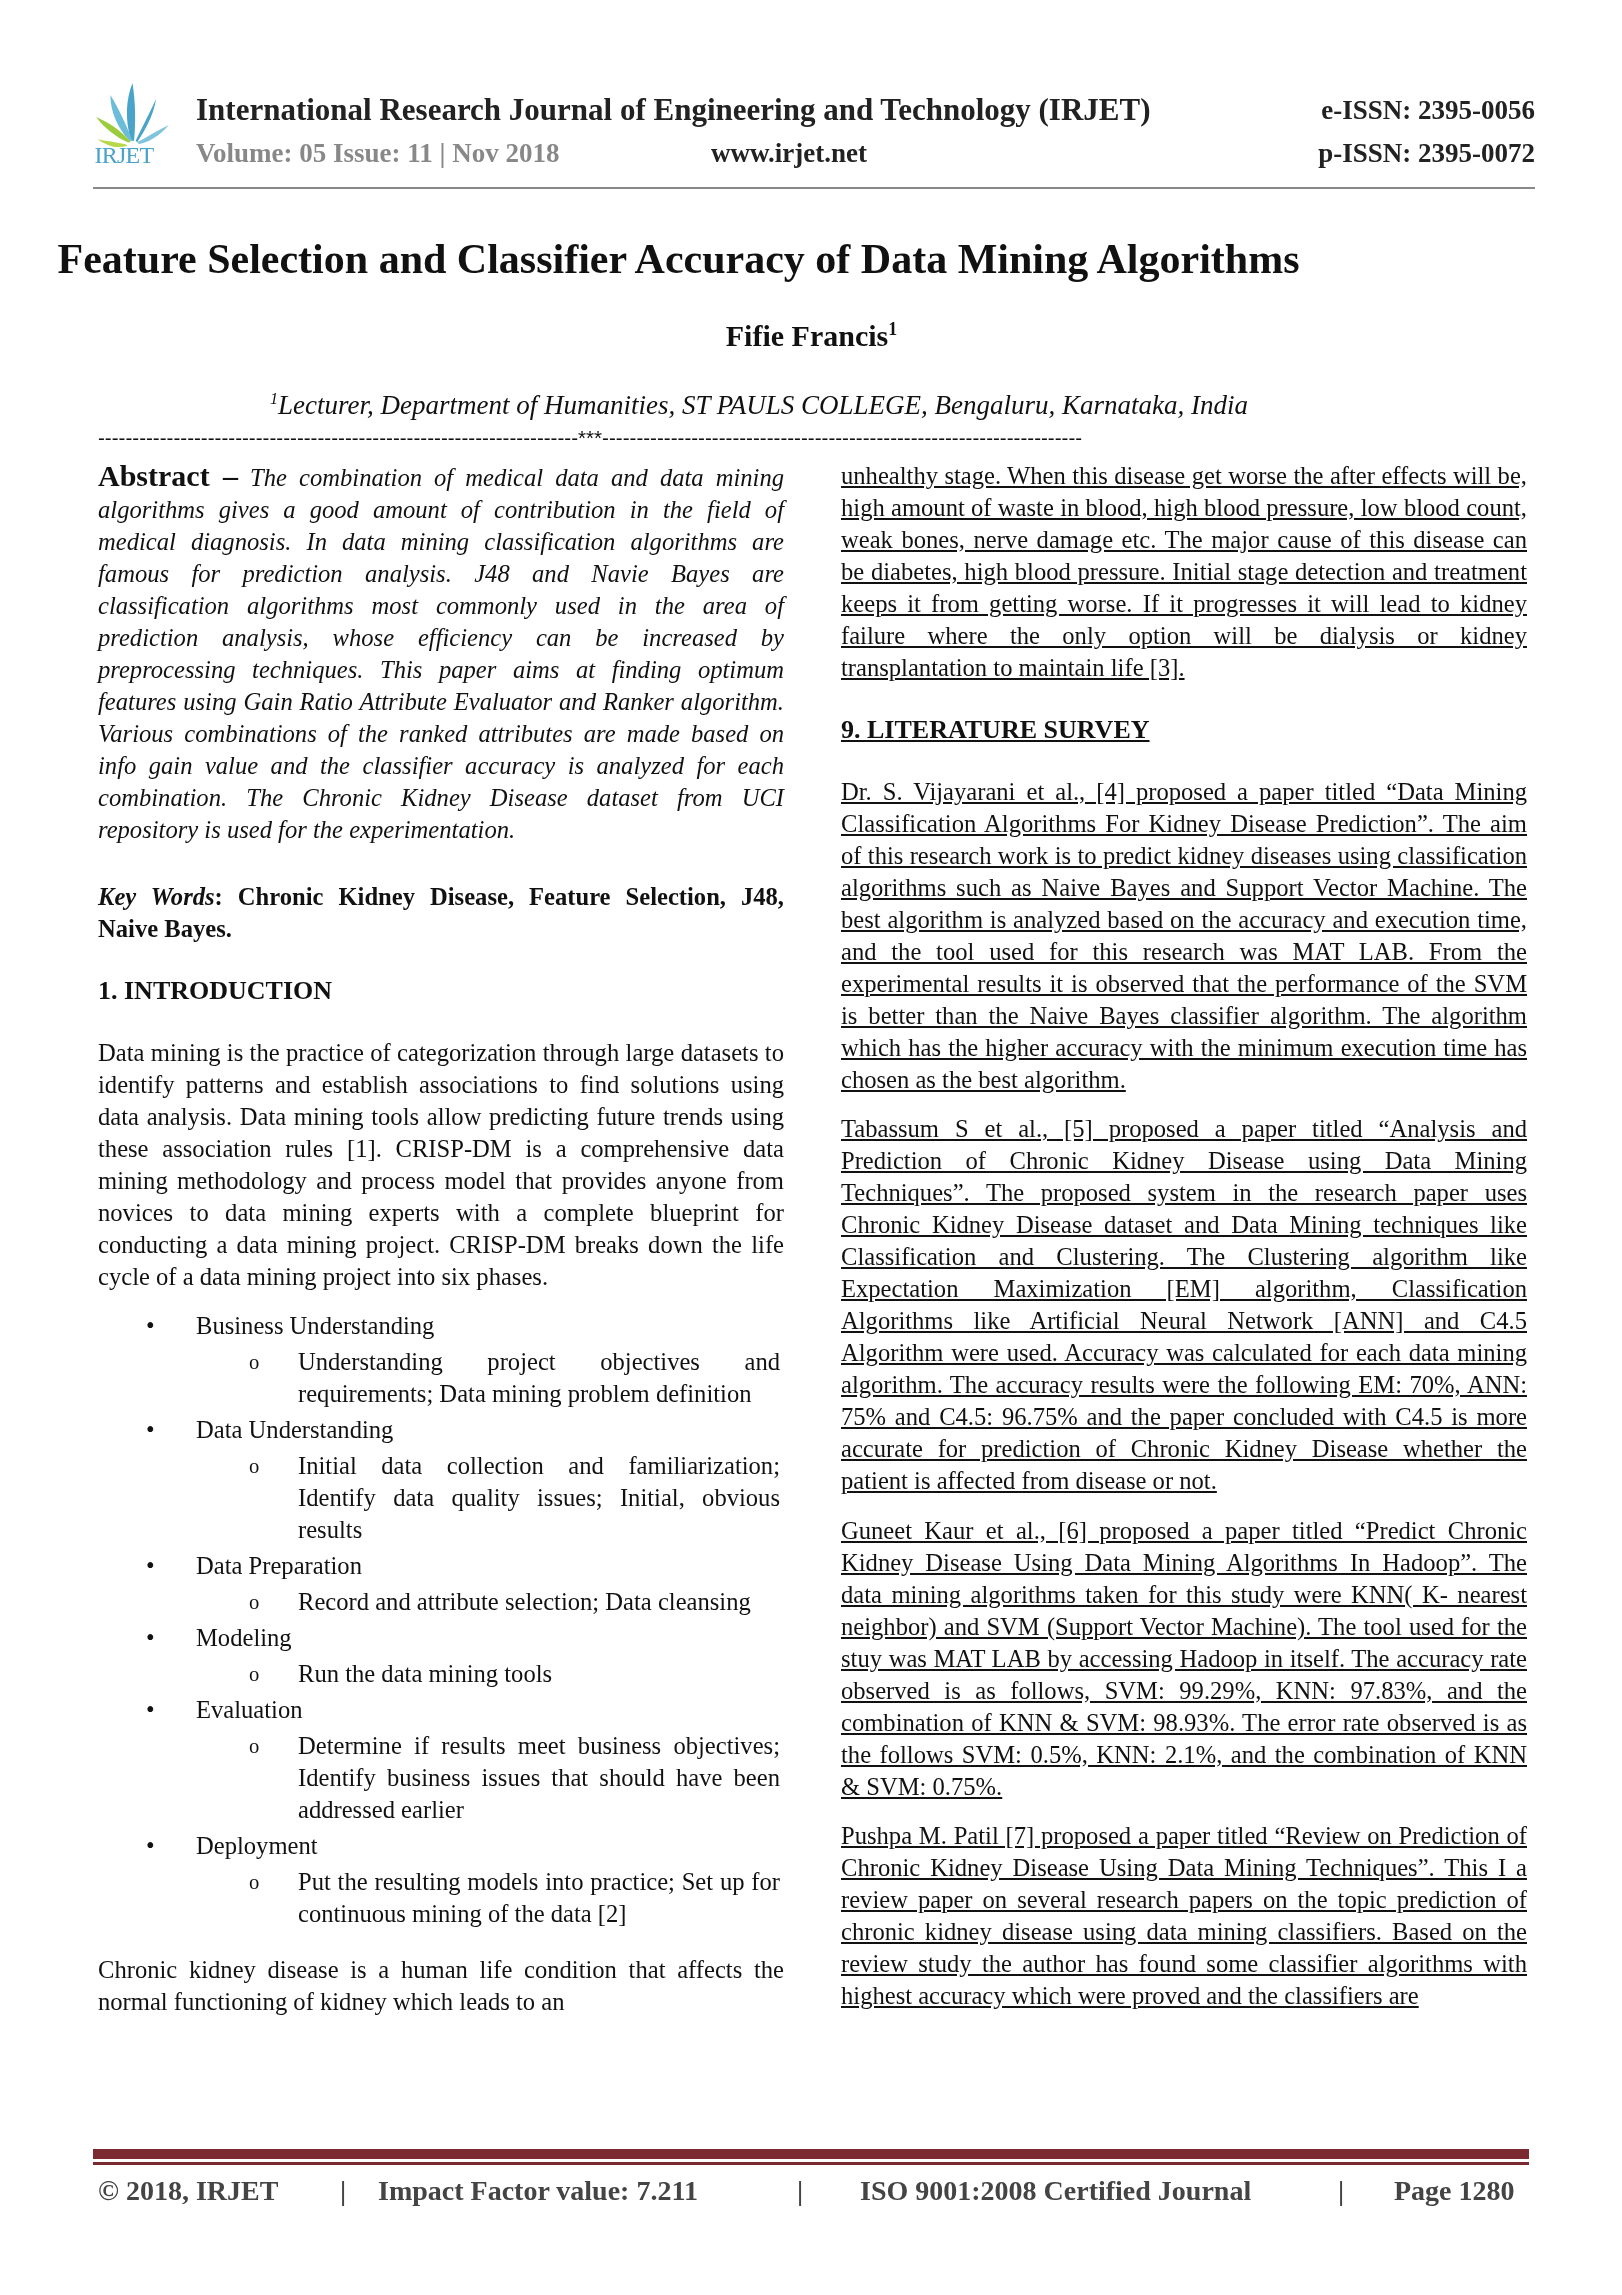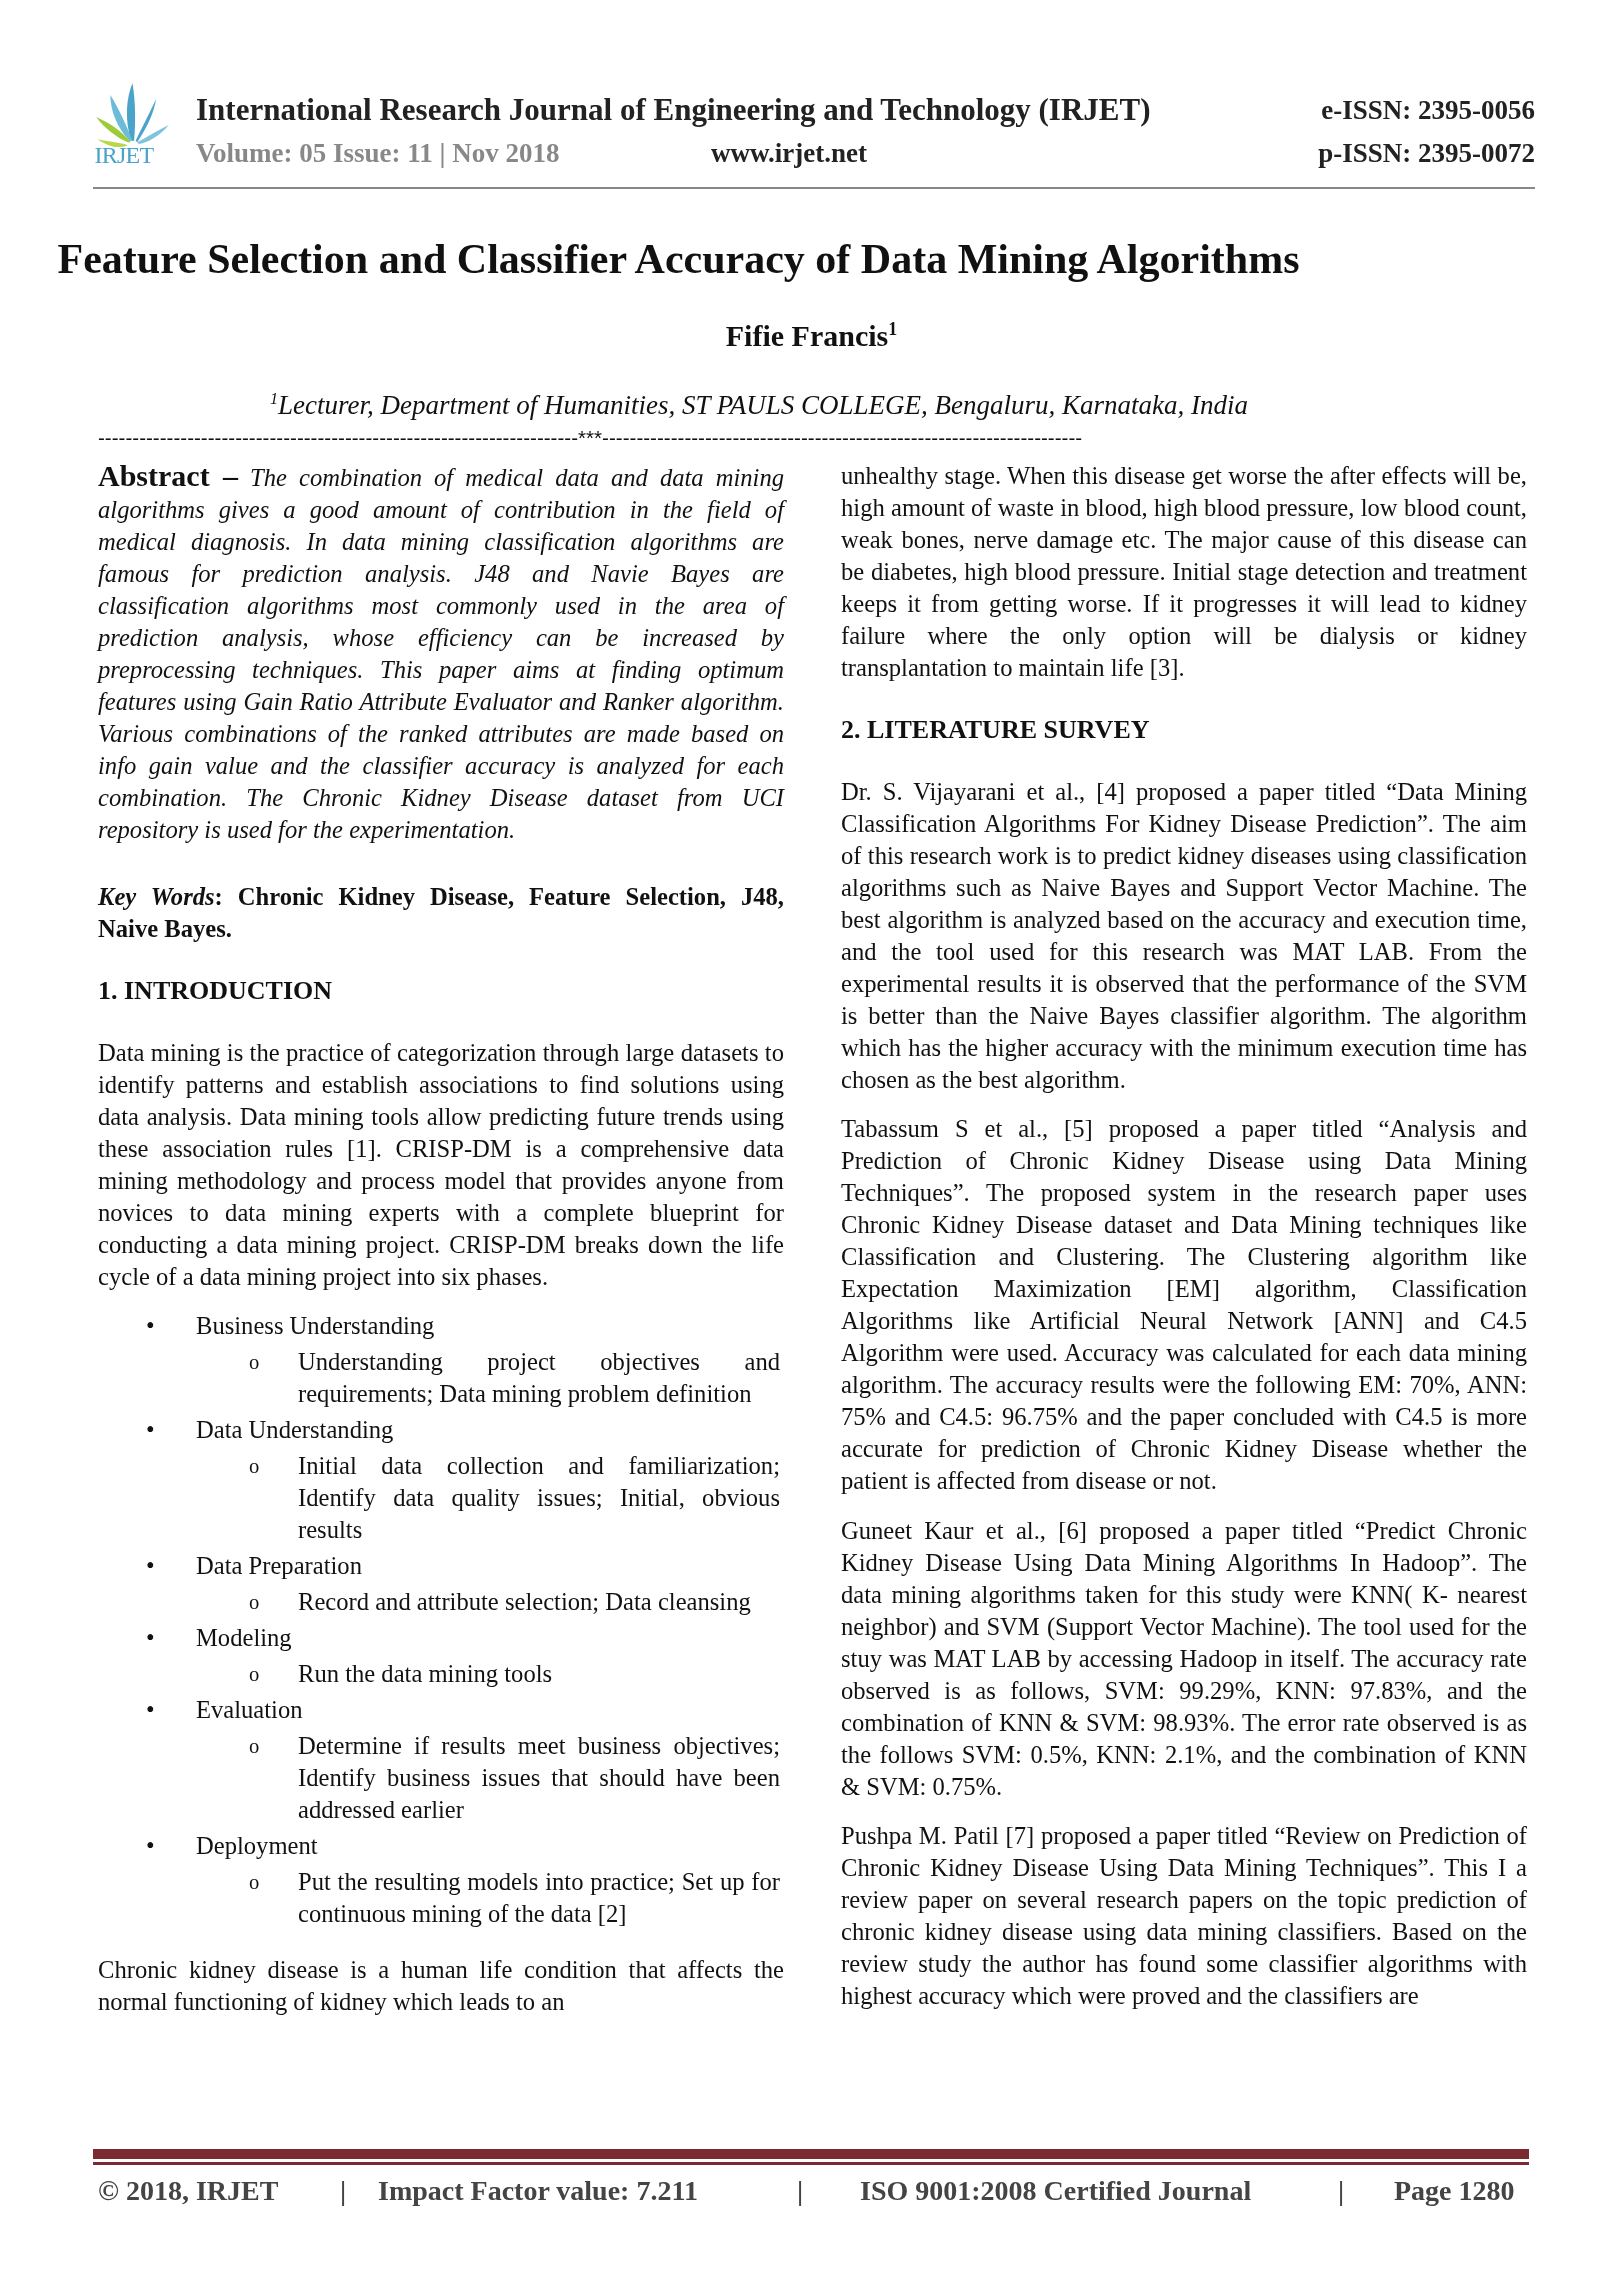--- a/index.html
+++ b/index.html
@@ -18,21 +18,21 @@
   .header-rule { position: absolute; left: 93px; top: 187px; width: 1442px; height: 2.4px; background: #888; }
 
   .paper-title { position: absolute; left: 0; width: 1357px; top: 235px; text-align: center; font-size: 42px; font-weight: bold; }
   .author { position: absolute; left: 0; width: 1623px; top: 319px; text-align: center; font-size: 30px; font-weight: bold; }
   .author sup, .affil sup { font-size: 0.6em; }
   .affil { position: absolute; left: 0; width: 1518px; top: 390px; text-align: center; font-size: 27px; font-style: italic; }
   .dash-line { position: absolute; left: 98px; width: 1426px; top: 426px; font-size: 20.6px; white-space: nowrap; overflow: hidden; letter-spacing: 0px; font-family: "Liberation Sans", sans-serif; }
 
   .col { position: absolute; top: 460px; width: 686px; font-size: 24.6px; line-height: 32px; text-align: justify; }
   .col-left { left: 98px; }
-  .col-right { left: 841px; }
+  .col-right { left: 841px; text-decoration: underline; }
   .col p { margin: 0 0 17.4px 0; }
   .abstract-head { font-size: 30px; font-weight: bold; font-style: normal; }
   .italic { font-style: italic; }
   .kw-label { font-weight: bold; font-style: italic; }
   .kw-val { font-weight: bold; }
   .section-head { font-size: 26px; font-weight: bold; margin: 30px 0 30px 0 !important; }
   ul.l1 { list-style: none; margin: 14.3px 0 24px 0; padding: 0; }
   ul.l1 > li { position: relative; padding-left: 98px; text-align: left; }
   ul.l1 > li::before { content: "•"; position: absolute; left: 48px; }
   ul.l2 { list-style: none; margin: 4px; padding: 0; }
@@ -99,21 +99,21 @@
     <li><span>Deployment</span>
       <ul class="l2">
           <li>Put the resulting models into practice; Set up for continuous mining of the data [2]</li>
         </ul></li>
   </ul>
   <p>Chronic kidney disease is a human life condition that affects the normal functioning of kidney which leads to an</p>
 </div>
 
 <div class="col col-right">
   <p>unhealthy stage. When this disease get worse the after effects will be, high amount of waste in blood, high blood pressure, low blood count, weak bones, nerve damage etc. The major cause of this disease can be diabetes, high blood pressure. Initial stage detection and treatment keeps it from getting worse. If it progresses it will lead to kidney failure where the only option will be dialysis or kidney transplantation to maintain life [3].</p>
-  <p class="section-head">2. LITERATURE SURVEY</p>
+  <p class="section-head">9. LITERATURE SURVEY</p>
   <p>Dr. S. Vijayarani et al., [4] proposed a paper titled “Data Mining Classification Algorithms For Kidney Disease Prediction”. The aim of this research work is to predict kidney diseases using classification algorithms such as Naive Bayes and Support Vector Machine. The best algorithm is analyzed based on the accuracy and execution time, and the tool used for this research was MAT LAB. From the experimental results it is observed that the performance of the SVM is better than the Naive Bayes classifier algorithm. The algorithm which has the higher accuracy with the minimum execution time has chosen as the best algorithm.</p>
   <p>Tabassum S et al., [5] proposed a paper titled “Analysis and Prediction of Chronic Kidney Disease using Data Mining Techniques”. The proposed system in the research paper uses Chronic Kidney Disease dataset and Data Mining techniques like Classification and Clustering. The Clustering algorithm like Expectation Maximization [EM] algorithm, Classification Algorithms like Artificial Neural Network [ANN] and C4.5 Algorithm were used. Accuracy was calculated for each data mining algorithm. The accuracy results were the following EM: 70%, ANN: 75% and C4.5: 96.75%  and the paper concluded with C4.5 is more accurate for prediction of Chronic Kidney Disease whether the patient is affected from disease or not.</p>
   <p>Guneet Kaur et al., [6] proposed a paper titled “Predict Chronic Kidney Disease Using Data Mining Algorithms In Hadoop”. The data mining algorithms taken for this study were KNN( K- nearest neighbor) and SVM (Support Vector Machine). The tool used for the stuy was MAT LAB by accessing Hadoop in itself. The accuracy rate observed is as follows, SVM: 99.29%, KNN: 97.83%, and the combination of KNN &amp; SVM: 98.93%. The error rate observed is as the follows SVM: 0.5%, KNN: 2.1%, and the combination of KNN &amp; SVM: 0.75%.</p>
   <p>Pushpa M. Patil [7] proposed a paper titled “Review on Prediction of Chronic Kidney Disease Using Data Mining Techniques”. This I a review paper on several research papers on the topic prediction of chronic kidney disease using data mining classifiers. Based on the review study the author has found some classifier algorithms with highest accuracy which were proved and the classifiers are</p>
 </div>
 
 <div class="footer-bar1"></div>
 <div class="footer-bar2"></div>
 <div class="footer">
   <span style="left:0">© 2018, IRJET</span>

